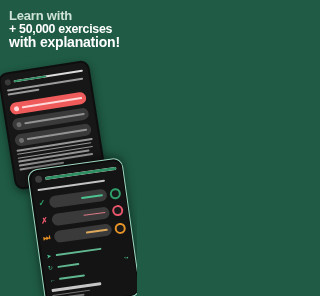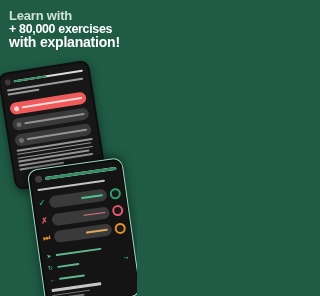--- a/index.html
+++ b/index.html
@@ -91,21 +91,21 @@
   .fhead { height:2.4px; background:#e6e6e6; border-radius:1px; width:62%; opacity:.85; margin-bottom:3px; }
   .fline { height:1.5px; background:#bdbdbd; border-radius:1px; opacity:.55; margin-bottom:2px; }
 </style>
 </head>
 <body>
 
 <div class="screenshot">
 
   <div class="headline">
     <div class="h-line1">Learn with</div>
-    <div class="h-line2">+ 80,000 exercises</div>
+    <div class="h-line2">+ 50,000 exercises</div>
     <div class="h-line3">with explanation!</div>
   </div>
 
   <div class="phone" id="phone1">
     <div class="phone-screen">
 
       <div class="p1-top">
         <div class="circ-btn"></div>
         <div class="pbar">
           <div class="pbar-fill"></div>

